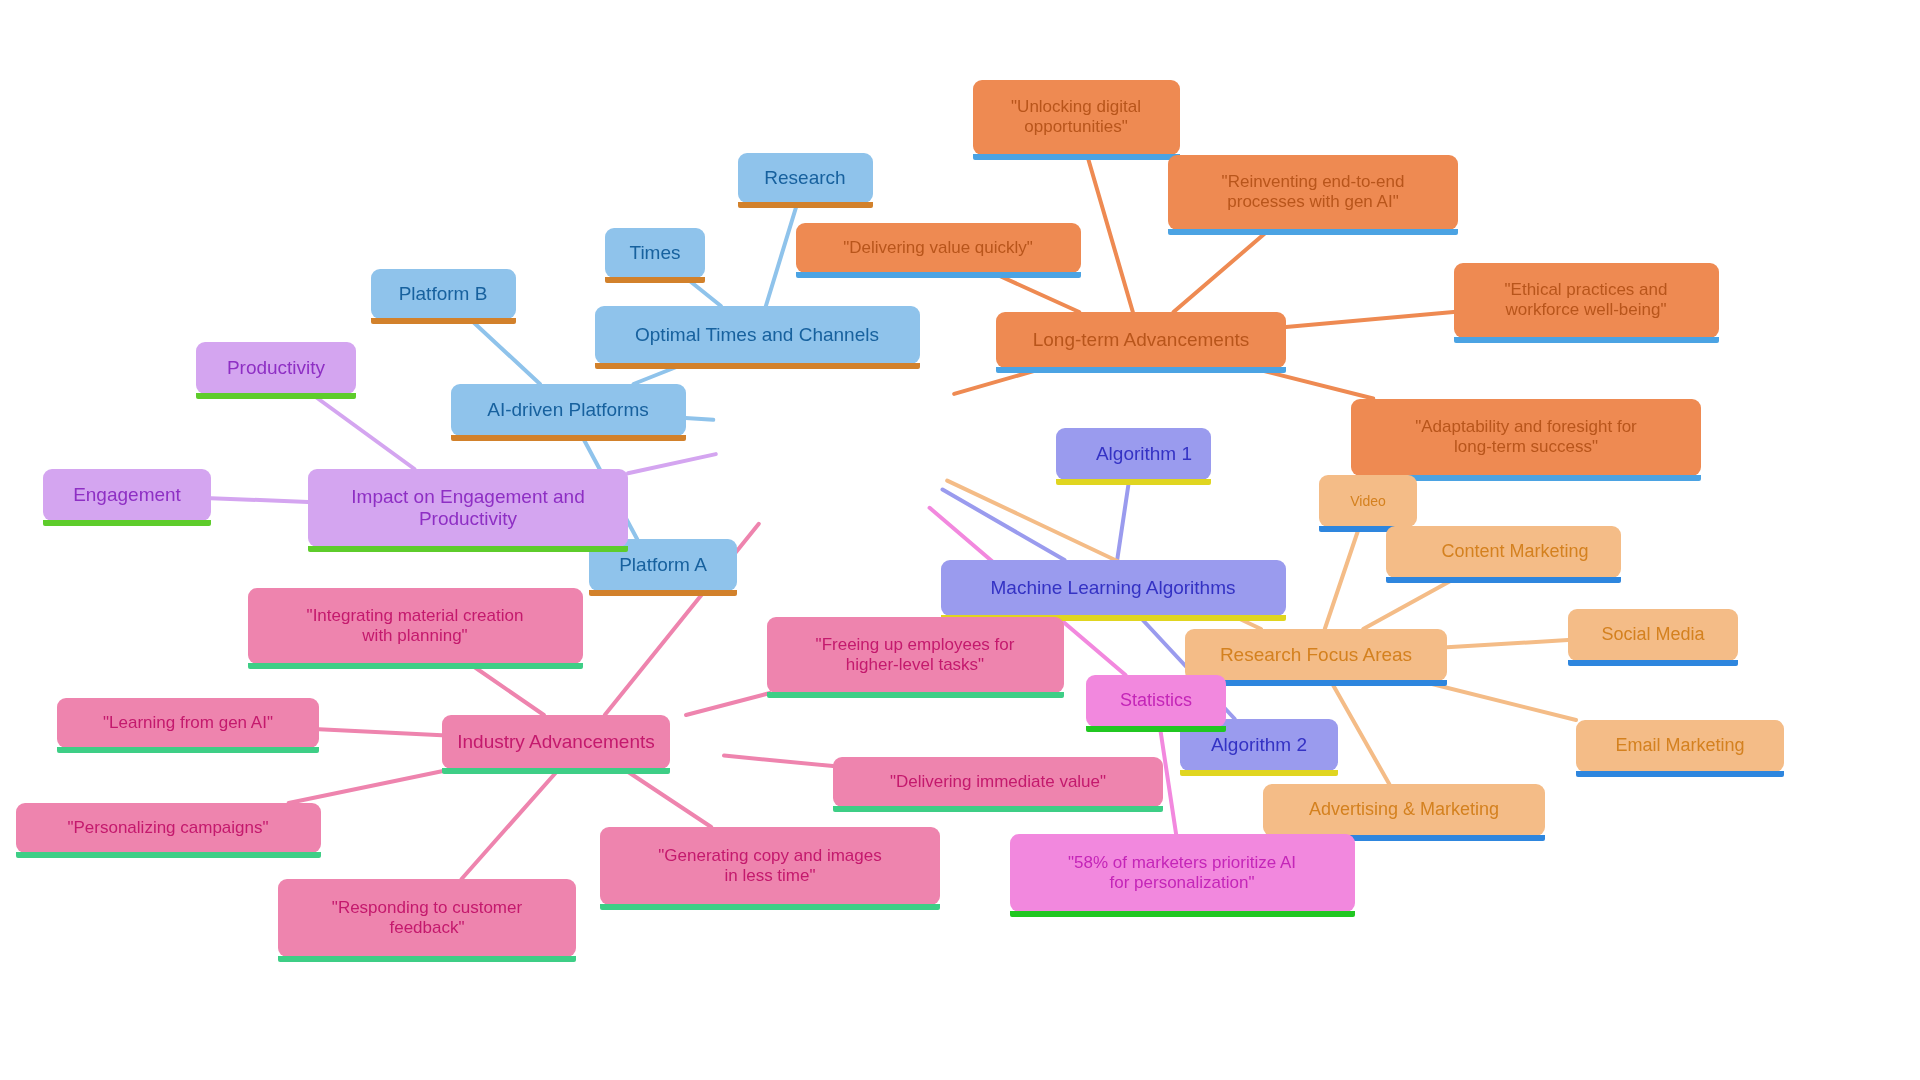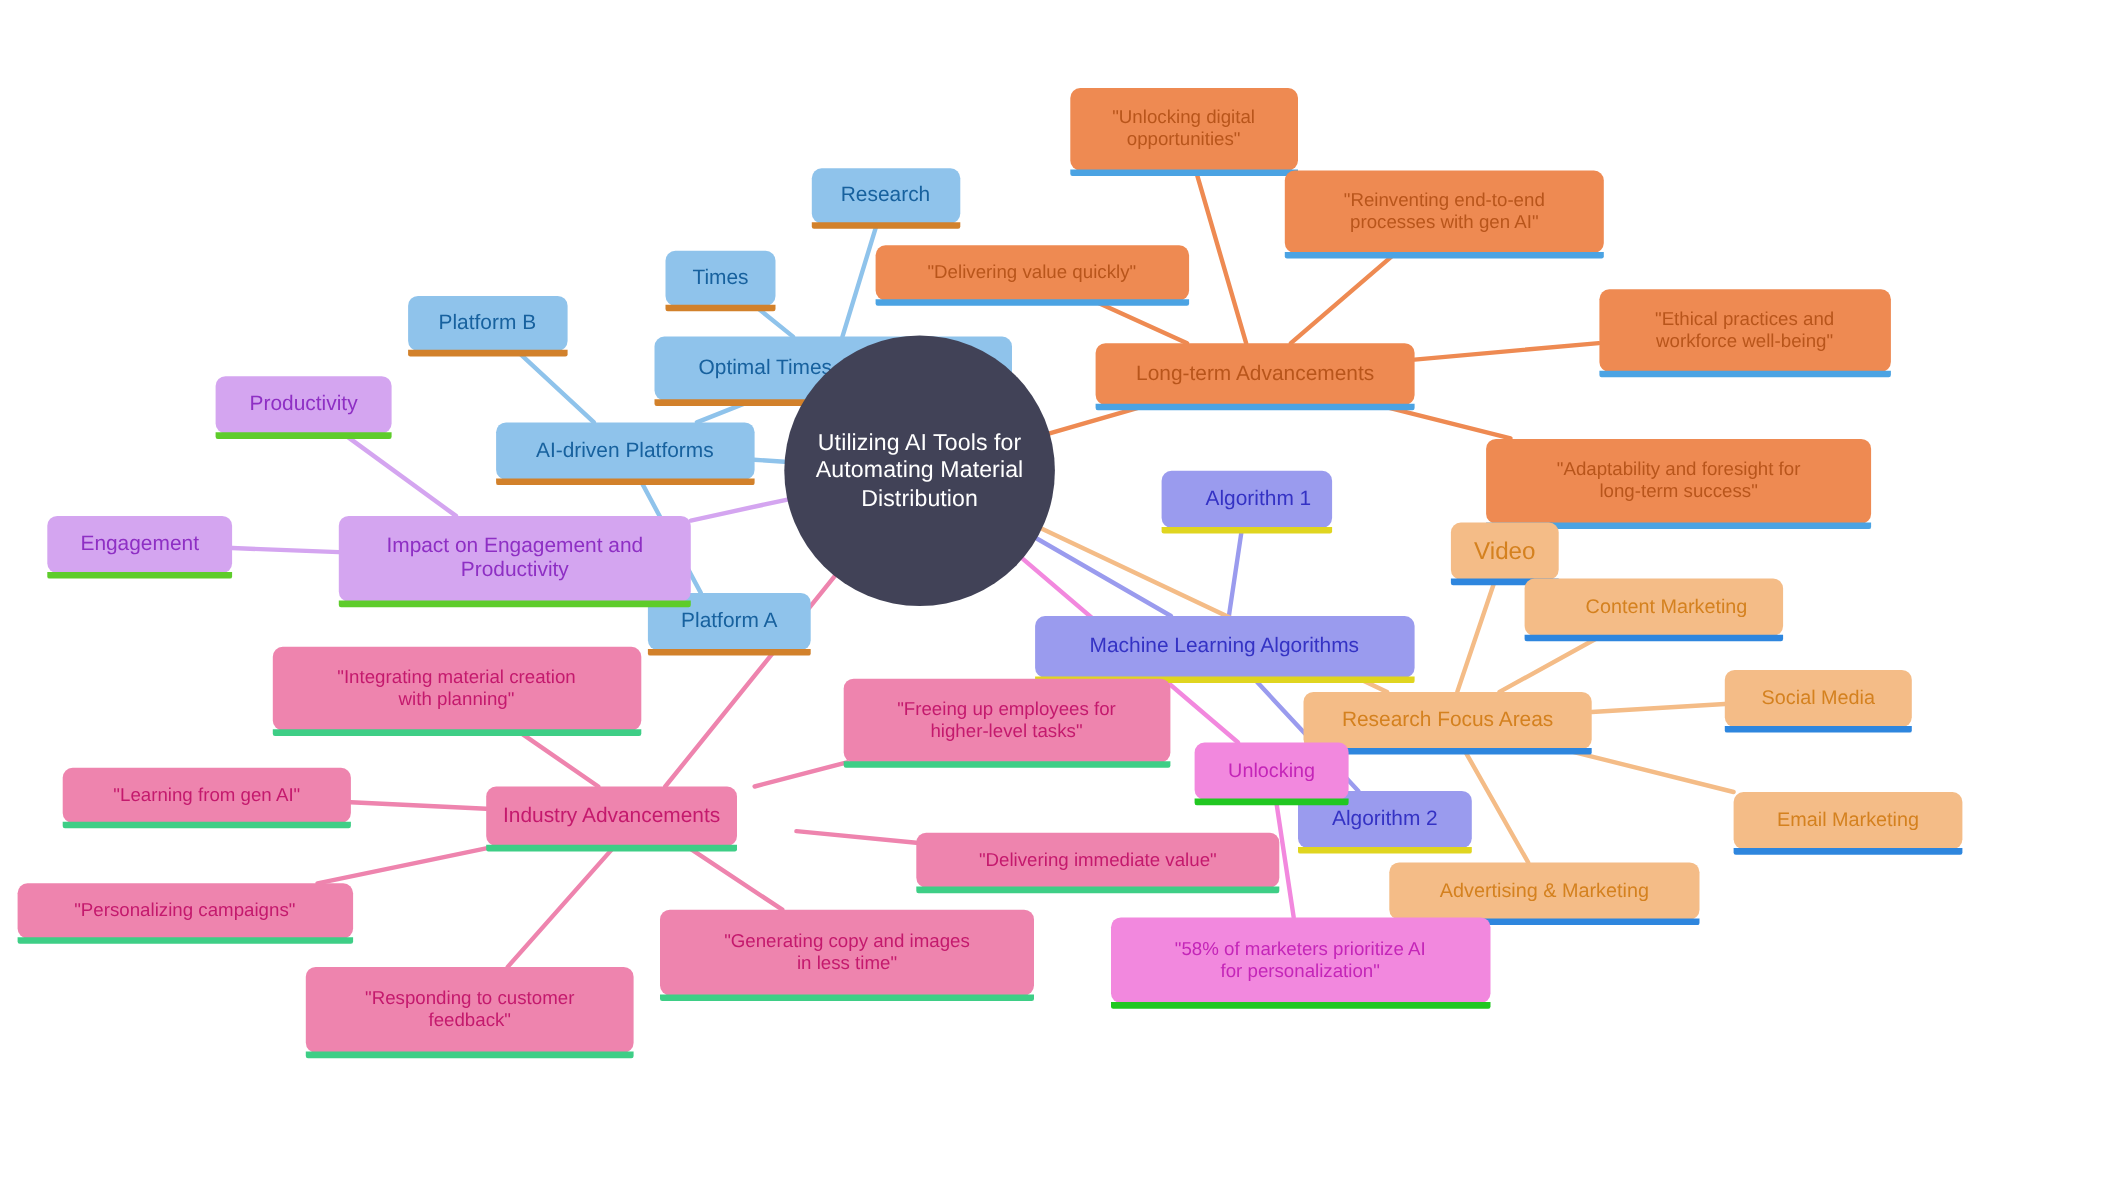--- a/index.html
+++ b/index.html
@@ -114,21 +114,21 @@
       <div class="node" id="node-reinventing" style="left: 1168px; top: 154.5px; width: 290px; height: 75px; font-size: 17px; background: rgb(238, 138, 82); color: rgb(184, 85, 27);"><span>"Reinventing end-to-end
 processes with gen AI"</span><span class="accent" style="background: rgb(75, 163, 227);"></span></div>
       <div class="node" id="node-longterm" style="left: 996px; top: 312px; width: 290px; height: 56px; font-size: 19px; background: rgb(238, 138, 82); color: rgb(184, 85, 27);"><span>Long-term Advancements</span><span class="accent" style="background: rgb(75, 163, 227);"></span></div>
       <div class="node" id="node-ethical" style="left: 1453.5px; top: 262.5px; width: 265px; height: 75px; font-size: 17px; background: rgb(238, 138, 82); color: rgb(184, 85, 27);"><span>"Ethical practices and
 workforce well-being"</span><span class="accent" style="background: rgb(75, 163, 227);"></span></div>
       <div class="node" id="node-adaptability" style="left: 1351px; top: 398.5px; width: 350px; height: 77px; font-size: 17px; background: rgb(238, 138, 82); color: rgb(184, 85, 27);"><span>"Adaptability and foresight for
 long-term success"</span><span class="accent" style="background: rgb(75, 163, 227);"></span></div>
       <div class="node" id="node-algorithm1" style="left: 1055.5px; top: 428px; width: 155px; height: 52px; font-size: 19px; background: rgb(154, 155, 238); color: rgb(52, 50, 196); padding-left: 36px;"><span>Algorithm 1</span><span class="accent" style="background: rgb(224, 213, 32);"></span></div>
       <div class="node" id="node-ml_algorithms" style="left: 940.5px; top: 560px; width: 345px; height: 56px; font-size: 19px; background: rgb(154, 155, 238); color: rgb(52, 50, 196);"><span>Machine Learning Algorithms</span><span class="accent" style="background: rgb(224, 213, 32);"></span></div>
       <div class="node" id="node-algorithm2" style="left: 1180px; top: 719px; width: 158px; height: 52px; font-size: 19px; background: rgb(154, 155, 238); color: rgb(52, 50, 196);"><span>Algorithm 2</span><span class="accent" style="background: rgb(224, 213, 32);"></span></div>
-      <div class="node" id="node-video" style="left: 1319px; top: 475px; width: 98px; height: 52px; font-size: 22px; background: rgb(244, 188, 135); color: rgb(212, 129, 31);"><span>Video</span><span class="accent" style="background: rgb(46, 134, 222);"></span></div>
+      <div class="node" id="node-video" style="left: 1319px; top: 475px; width: 98px; height: 52px; font-size: 14px; background: rgb(244, 188, 135); color: rgb(212, 129, 31);"><span>Video</span><span class="accent" style="background: rgb(46, 134, 222);"></span></div>
       <div class="node" id="node-content_mkt" style="left: 1385.5px; top: 526px; width: 235px; height: 52px; font-size: 18px; background: rgb(244, 188, 135); color: rgb(212, 129, 31); padding-left: 38px;"><span>Content Marketing</span><span class="accent" style="background: rgb(46, 134, 222);"></span></div>
       <div class="node" id="node-research_focus" style="left: 1185px; top: 629px; width: 262px; height: 52px; font-size: 19px; background: rgb(244, 188, 135); color: rgb(212, 129, 31);"><span>Research Focus Areas</span><span class="accent" style="background: rgb(46, 134, 222);"></span></div>
       <div class="node" id="node-social_media" style="left: 1568px; top: 609px; width: 170px; height: 52px; font-size: 18px; background: rgb(244, 188, 135); color: rgb(212, 129, 31);"><span>Social Media</span><span class="accent" style="background: rgb(46, 134, 222);"></span></div>
       <div class="node" id="node-email_mkt" style="left: 1576px; top: 720px; width: 208px; height: 52px; font-size: 18px; background: rgb(244, 188, 135); color: rgb(212, 129, 31);"><span>Email Marketing</span><span class="accent" style="background: rgb(46, 134, 222);"></span></div>
       <div class="node" id="node-advertising" style="left: 1263px; top: 784px; width: 282px; height: 52px; font-size: 18px; background: rgb(244, 188, 135); color: rgb(212, 129, 31);"><span>Advertising &amp; Marketing</span><span class="accent" style="background: rgb(46, 134, 222);"></span></div>
       <div class="node" id="node-productivity" style="left: 196px; top: 342px; width: 160px; height: 52px; font-size: 19px; background: rgb(212, 165, 240); color: rgb(142, 47, 196);"><span>Productivity</span><span class="accent" style="background: rgb(94, 204, 43);"></span></div>
       <div class="node" id="node-engagement" style="left: 43px; top: 469px; width: 168px; height: 52px; font-size: 19px; background: rgb(212, 165, 240); color: rgb(142, 47, 196);"><span>Engagement</span><span class="accent" style="background: rgb(94, 204, 43);"></span></div>
       <div class="node" id="node-impact" style="left: 308px; top: 469px; width: 320px; height: 78px; font-size: 19px; background: rgb(212, 165, 240); color: rgb(142, 47, 196);"><span>Impact on Engagement and
 Productivity</span><span class="accent" style="background: rgb(94, 204, 43);"></span></div>
       <div class="node" id="node-integrating" style="left: 247.5px; top: 588px; width: 335px; height: 76px; font-size: 17px; background: rgb(238, 132, 174); color: rgb(196, 25, 109);"><span>"Integrating material creation
@@ -136,22 +136,17 @@
       <div class="node" id="node-learning_gen" style="left: 57px; top: 698px; width: 262px; height: 50px; font-size: 17px; background: rgb(238, 132, 174); color: rgb(196, 25, 109);"><span>"Learning from gen AI"</span><span class="accent" style="background: rgb(62, 206, 134);"></span></div>
       <div class="node" id="node-industry_adv" style="left: 442px; top: 715px; width: 228px; height: 54px; font-size: 19px; background: rgb(238, 132, 174); color: rgb(196, 25, 109);"><span>Industry Advancements</span><span class="accent" style="background: rgb(62, 206, 134);"></span></div>
       <div class="node" id="node-freeing_up" style="left: 766.5px; top: 617px; width: 297px; height: 76px; font-size: 17px; background: rgb(238, 132, 174); color: rgb(196, 25, 109);"><span>"Freeing up employees for
 higher-level tasks"</span><span class="accent" style="background: rgb(62, 206, 134);"></span></div>
       <div class="node" id="node-personalizing" style="left: 15.5px; top: 803px; width: 305px; height: 50px; font-size: 17px; background: rgb(238, 132, 174); color: rgb(196, 25, 109);"><span>"Personalizing campaigns"</span><span class="accent" style="background: rgb(62, 206, 134);"></span></div>
       <div class="node" id="node-delivering_imm" style="left: 833px; top: 757px; width: 330px; height: 50px; font-size: 17px; background: rgb(238, 132, 174); color: rgb(196, 25, 109);"><span>"Delivering immediate value"</span><span class="accent" style="background: rgb(62, 206, 134);"></span></div>
       <div class="node" id="node-generating" style="left: 600px; top: 827px; width: 340px; height: 78px; font-size: 17px; background: rgb(238, 132, 174); color: rgb(196, 25, 109);"><span>"Generating copy and images
 in less time"</span><span class="accent" style="background: rgb(62, 206, 134);"></span></div>
       <div class="node" id="node-responding" style="left: 278px; top: 879px; width: 298px; height: 78px; font-size: 17px; background: rgb(238, 132, 174); color: rgb(196, 25, 109);"><span>"Responding to customer
 feedback"</span><span class="accent" style="background: rgb(62, 206, 134);"></span></div>
-      <div class="node" id="node-statistics" style="left: 1086px; top: 675px; width: 140px; height: 52px; font-size: 18px; background: rgb(242, 136, 222); color: rgb(196, 37, 184);"><span>Unlocking</span><span class="accent" style="background: rgb(33, 199, 33);"></span></div>
+      <div class="node" id="node-statistics" style="left: 1086px; top: 675px; width: 140px; height: 52px; font-size: 18px; background: rgb(242, 136, 222); color: rgb(196, 37, 184);"><span>Statistics</span><span class="accent" style="background: rgb(33, 199, 33);"></span></div>
       <div class="node" id="node-stat_58" style="left: 1009.5px; top: 834px; width: 345px; height: 78px; font-size: 17px; background: rgb(242, 136, 222); color: rgb(196, 37, 184);"><span>"58% of marketers prioritize AI
 for personalization"</span><span class="accent" style="background: rgb(33, 199, 33);"></span></div>
     </div>
-  <div class="root" id="root-node" style="left: 713px; top: 305px; width: 246px; height: 246px; background: rgb(65, 66, 87); color: rgb(255, 255, 255);">
-    <span>Utilizing AI Tools for
-Automating Material
-Distribution</span>
-  </div>
 </div>
 
 </body></html>

